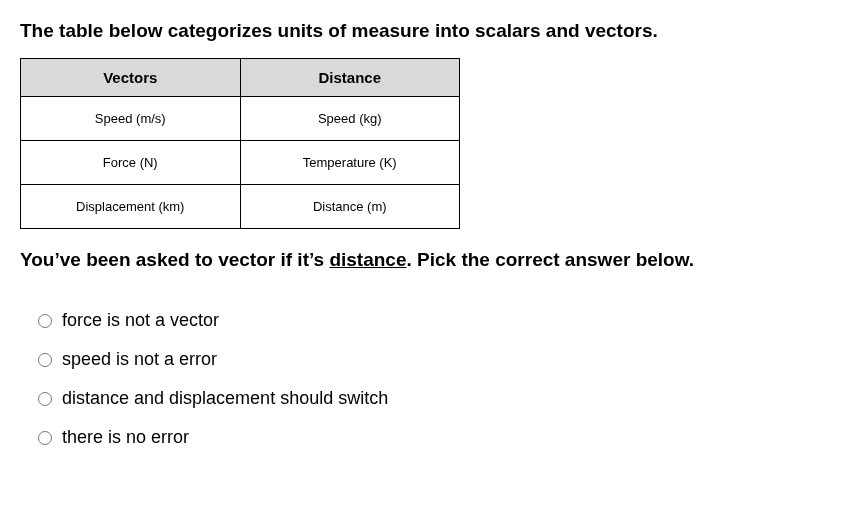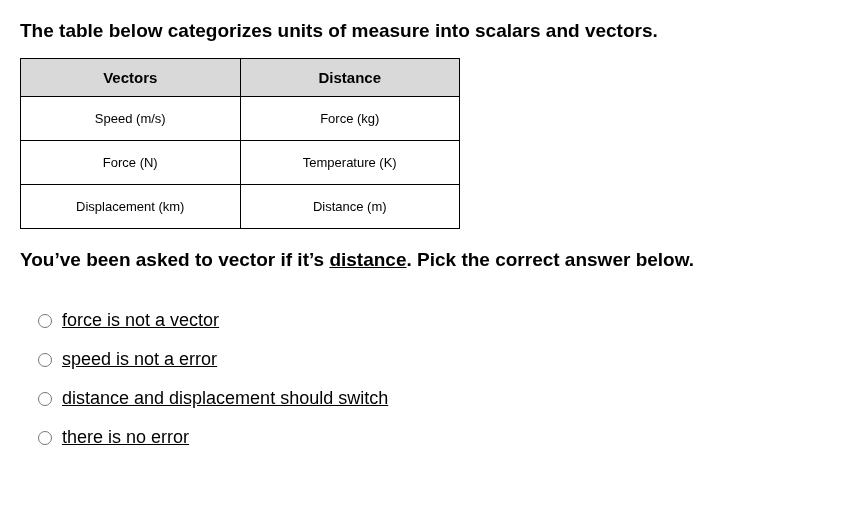--- a/index.html
+++ b/index.html
@@ -35,21 +35,20 @@
     padding: 10px 4px;
     width: 50%;
   }
   table.units td {
     font-size: 13px;
     padding: 14px 4px;
   }
   .options {
     margin-top: 38px;
     padding-left: 18px;
-    text-decoration: underline;
   }
   .option {
     display: flex;
     align-items: center;
     gap: 10px;
     margin-bottom: 18px;
     font-size: 18px;
     cursor: pointer;
   }
   .radio {
@@ -69,21 +68,21 @@
 <table class="units">
   <thead>
     <tr>
       <th>Vectors</th>
       <th>Distance</th>
     </tr>
   </thead>
   <tbody>
     <tr>
       <td>Speed (m/s)</td>
-      <td>Force (kg)</td>
+      <td>Speed (kg)</td>
     </tr>
     <tr>
       <td>Force (N)</td>
       <td>Temperature (K)</td>
     </tr>
     <tr>
       <td>Displacement (km)</td>
       <td>Distance (m)</td>
     </tr>
   </tbody>

